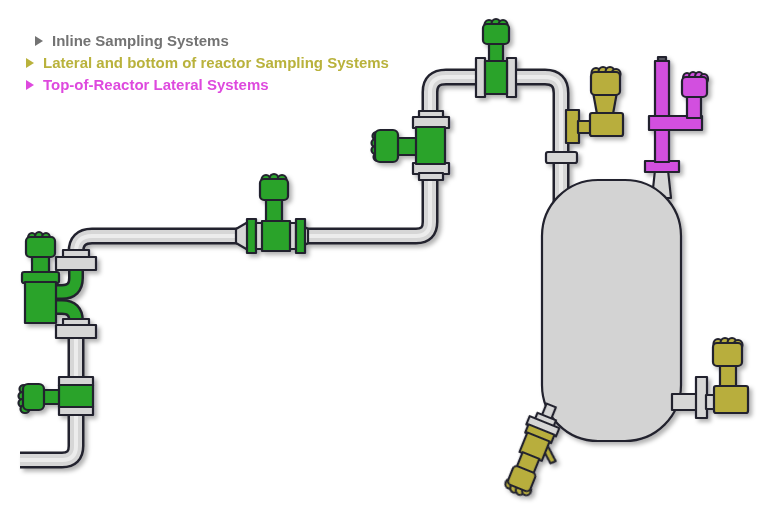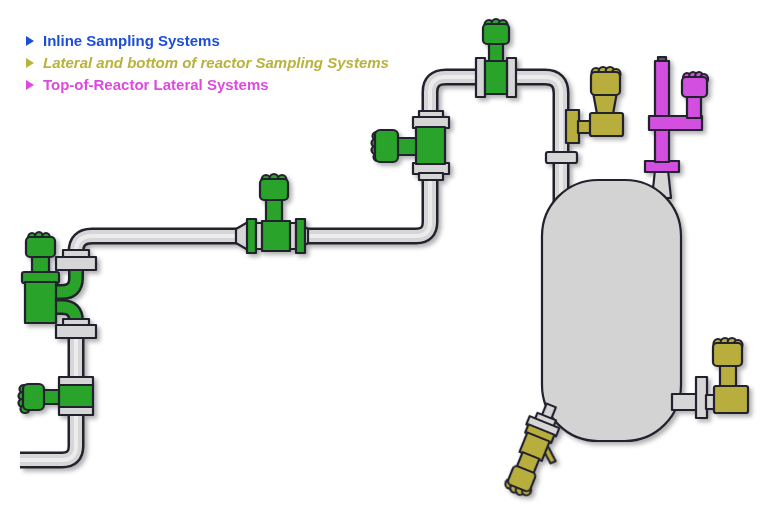--- a/index.html
+++ b/index.html
@@ -24,25 +24,25 @@
   .magenta{fill:var(--magenta);}
   .vessel{fill:var(--vessel);}
   .dark{fill:#55555f;}
 </style>
 </head>
 <body>
 
 <div id="stage">
 
   <div id="legend">
-    <div class="legend-item" style="color: #1d4ed8;">
+    <div class="legend-item" style="color: #737373; margin-left: 9px;">
       <span class="tri"></span>
       <span>Inline Sampling Systems</span>
     </div>
-    <div class="legend-item" style="color: rgb(185, 178, 60); font-style: italic;">
+    <div class="legend-item" style="color: rgb(185, 178, 60);">
       <span class="tri"></span>
       <span>Lateral and bottom of reactor Sampling Systems</span>
     </div>
     <div class="legend-item" style="color: rgb(222, 73, 222);">
       <span class="tri"></span>
       <span>Top-of-Reactor Lateral Systems</span>
     </div>
   </div>
 
   <svg width="768" height="519" viewBox="0 0 768 519">

